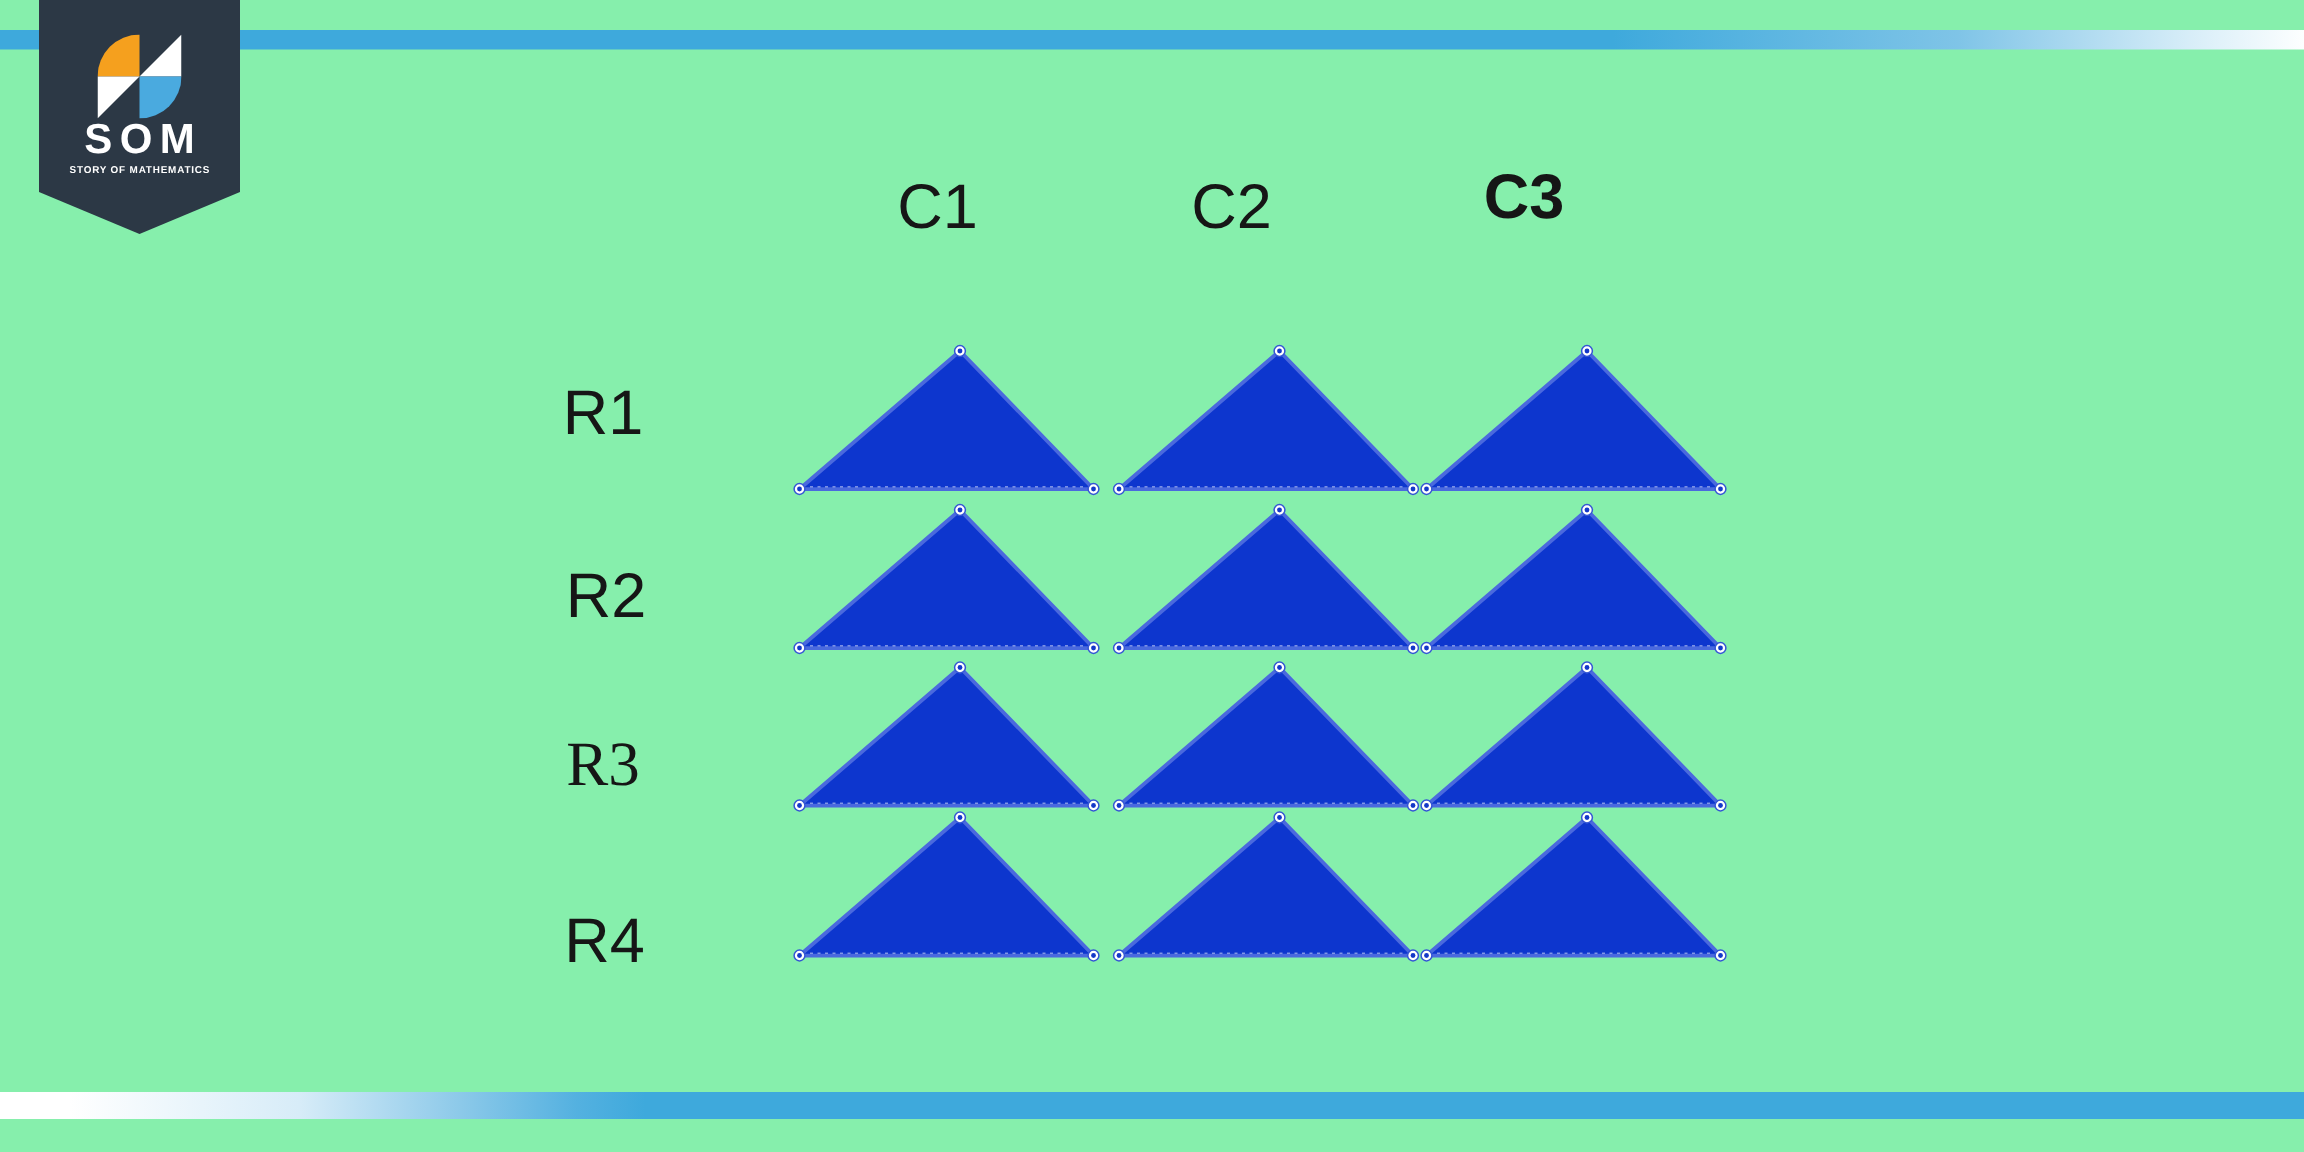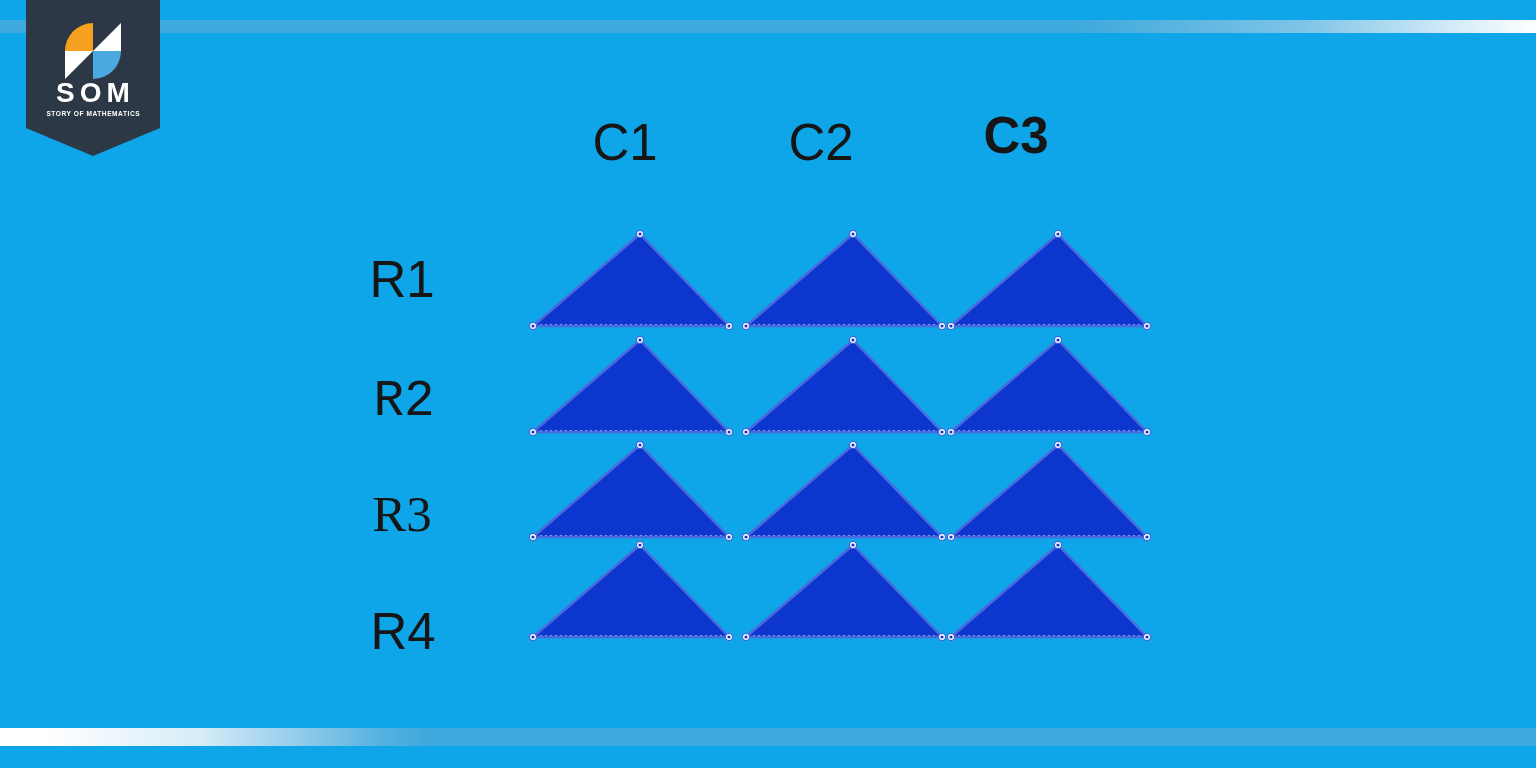--- a/index.html
+++ b/index.html
@@ -1,19 +1,19 @@
 <!DOCTYPE html>
 <html><head>
 <meta charset="utf-8">
 <style>
   html,body{margin:0;padding:0;background:#ffffff;}
   .stage{
     position:relative;
     width:1536px;height:768px;
-    background:#0ea5e9;
+    background:#86efac;
     overflow:hidden;
     font-family:"Liberation Sans", sans-serif;
   }
   
   .stripe-top{
     position:absolute;left:0;top:20px;width:1536px;height:13px;
     background:linear-gradient(90deg,#3EA9DC 0%,#3EA9DC 70%,#7FC4E7 85%,#D7EDF8 95%,#FDFFFF 100%);
   }
   .stripe-bottom{
     position:absolute;left:0;top:728px;width:1536px;height:18px;
@@ -32,28 +32,28 @@
     font-size:28px;line-height:1;letter-spacing:5px;text-indent:5px;
   }
   .banner .tagline{
     position:absolute;left:0;top:111px;width:100%;
     text-align:center;color:#FFFFFF;
     font-size:6.6px;line-height:1;letter-spacing:0.55px;text-indent:0.55px;
     font-weight:bold;
   }
   
   .lbl{
-    position:absolute;color:#161616;font-size:51px;line-height:1;
+    position:absolute;color:#161616;font-size:42px;line-height:1;
     transform:translateX(-50%);white-space:nowrap;
   }
   .clabel1{left:625px;top:117px;}
   .clabel2{left:821px;top:117px;text-align:center;}
   .clabel3{left:1016px;top:110px;font-weight:bold;}
   .rlabel1{left:402px;top:254px;text-align:right;}
-  .rlabel2{left:404px;top:376px;font-family:Liberation Mono, monospace;}
+  .rlabel2{left:404px;top:376px;}
   .rlabel3{left:402px;top:489px;font-family:Liberation Serif, serif;}
   .rlabel4{left:403px;top:606px;}
   
   .grid-svg{position:absolute;left:0;top:0;width:1536px;height:768px;}
 </style>
 </head>
 <body>
 
 <div class="stage">
 

